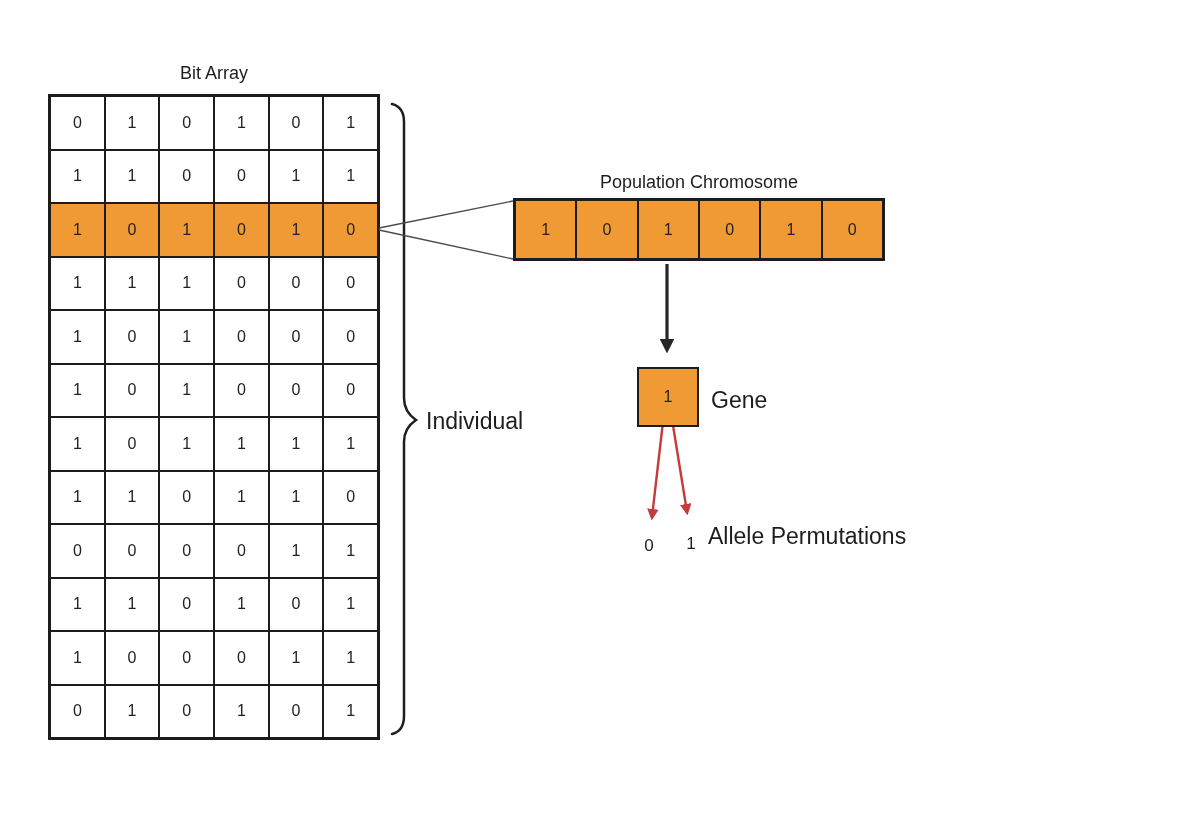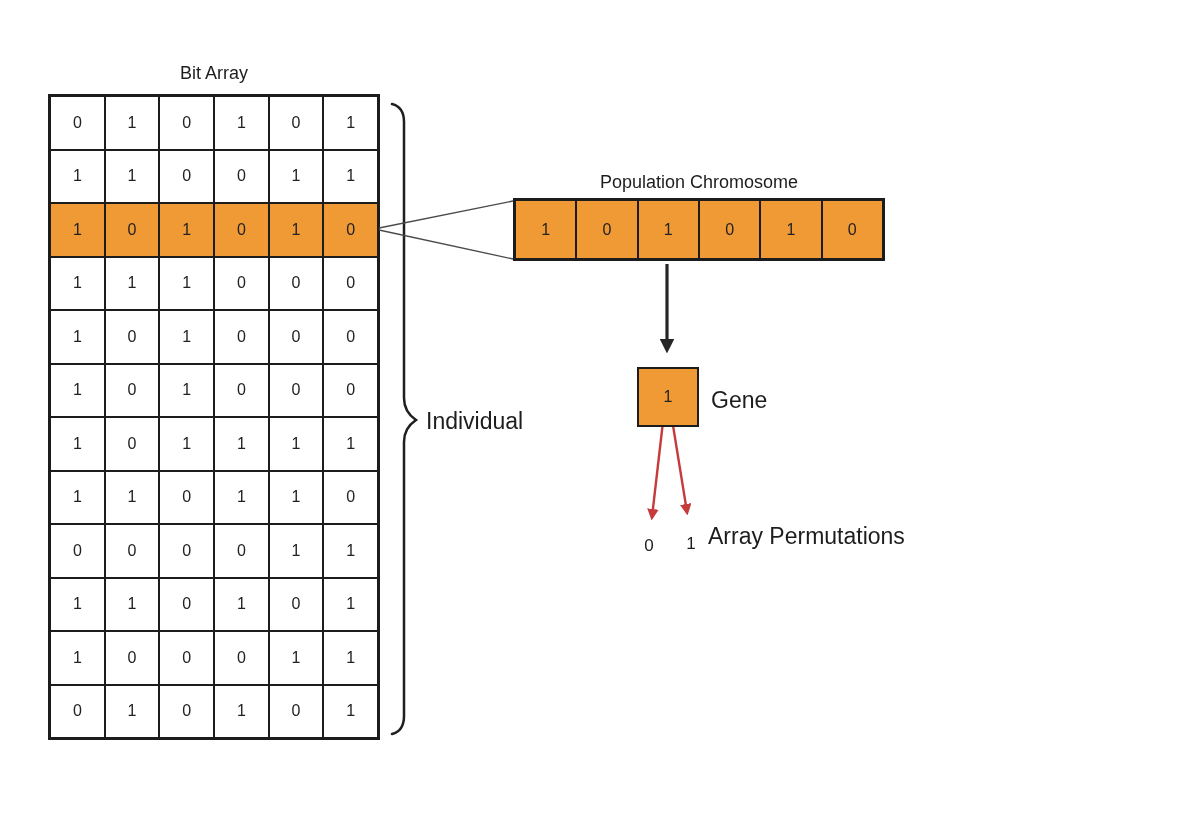--- a/index.html
+++ b/index.html
@@ -157,13 +157,13 @@
     <div class="cell hl">0</div>
   </div>
 
 <div class="abs" id="gene-box">
   <span>1</span>
 </div>
 <div class="abs label" id="gene-label">Gene</div>
 
 <div class="abs" id="allele-0">0</div>
 <div class="abs" id="allele-1">1</div>
-<div class="abs label" id="allele-label">Array Permutations</div>
+<div class="abs label" id="allele-label">Allele Permutations</div>
 
 </body></html>

